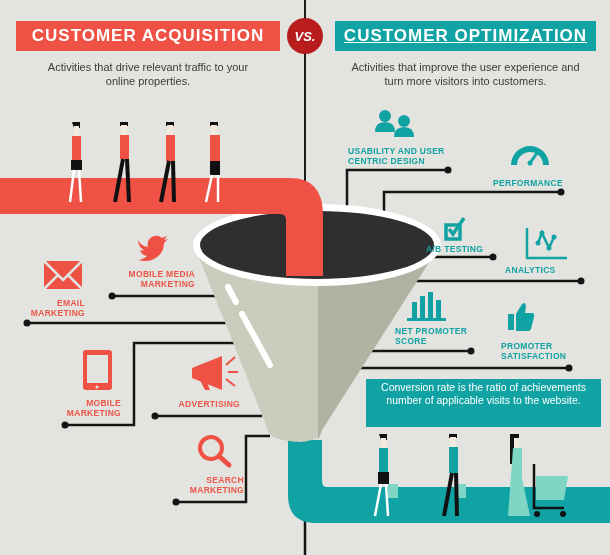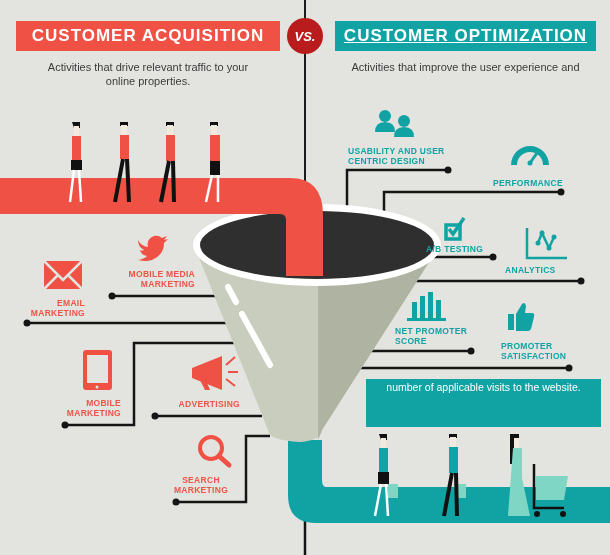--- a/index.html
+++ b/index.html
@@ -199,38 +199,39 @@
 <div class="abs hdr hdr-left">CUSTOMER ACQUISITION</div>
 <div class="abs vs">VS.</div>
 <div class="abs hdr hdr-right">CUSTOMER OPTIMIZATION</div>
 
 <div class="abs sub" style="left:16px;top:60px;width:264px;">
   <div>Activities that drive relevant traffic to your</div>
   <div>online properties.</div>
 </div>
 <div class="abs sub" style="left:335px;top:60px;width:261px;">
   <div>Activities that improve the user experience and</div>
+  <div>turn more visitors into customers.</div>
 </div>
 
 <div class="abs lbl red r" style="left:100px;top:269px;width:95px;">
   <div>MOBILE MEDIA</div>
     <div>MARKETING</div>
 </div>
 <div class="abs lbl red r" style="left:10px;top:298px;width:75px;">
   <div>EMAIL</div>
     <div>MARKETING</div>
 </div>
 <div class="abs lbl red r" style="left:40px;top:398px;width:81px;">
   <div>MOBILE</div>
     <div>MARKETING</div>
 </div>
 <div class="abs lbl red r" style="left:160px;top:399px;width:80px;">
   <div>ADVERTISING</div>
 </div>
-<div class="abs lbl red r" style="left:164px;top:475px;width:74px;text-align:center;">
+<div class="abs lbl red r" style="left:170px;top:475px;width:74px;">
   <div>SEARCH</div>
     <div>MARKETING</div>
 </div>
 
 <div class="abs lbl teal" style="left:348px;top:146px;width:110px;">
   <div>USABILITY AND USER</div>
     <div>CENTRIC DESIGN</div>
 </div>
 <div class="abs lbl teal" style="left:493px;top:178px;width:80px;">
   <div>PERFORMANCE</div>
@@ -244,14 +245,15 @@
 <div class="abs lbl teal" style="left:395px;top:326px;width:80px;">
   <div>NET PROMOTER</div>
     <div>SCORE</div>
 </div>
 <div class="abs lbl teal" style="left:501px;top:341px;width:80px;">
   <div>PROMOTER</div>
     <div>SATISFACTION</div>
 </div>
 
 <div class="abs conv">
+  <div>Conversion rate is the ratio of achievements</div>
   <div>number of applicable visits to the website.</div>
 </div>
 
 </body></html>

